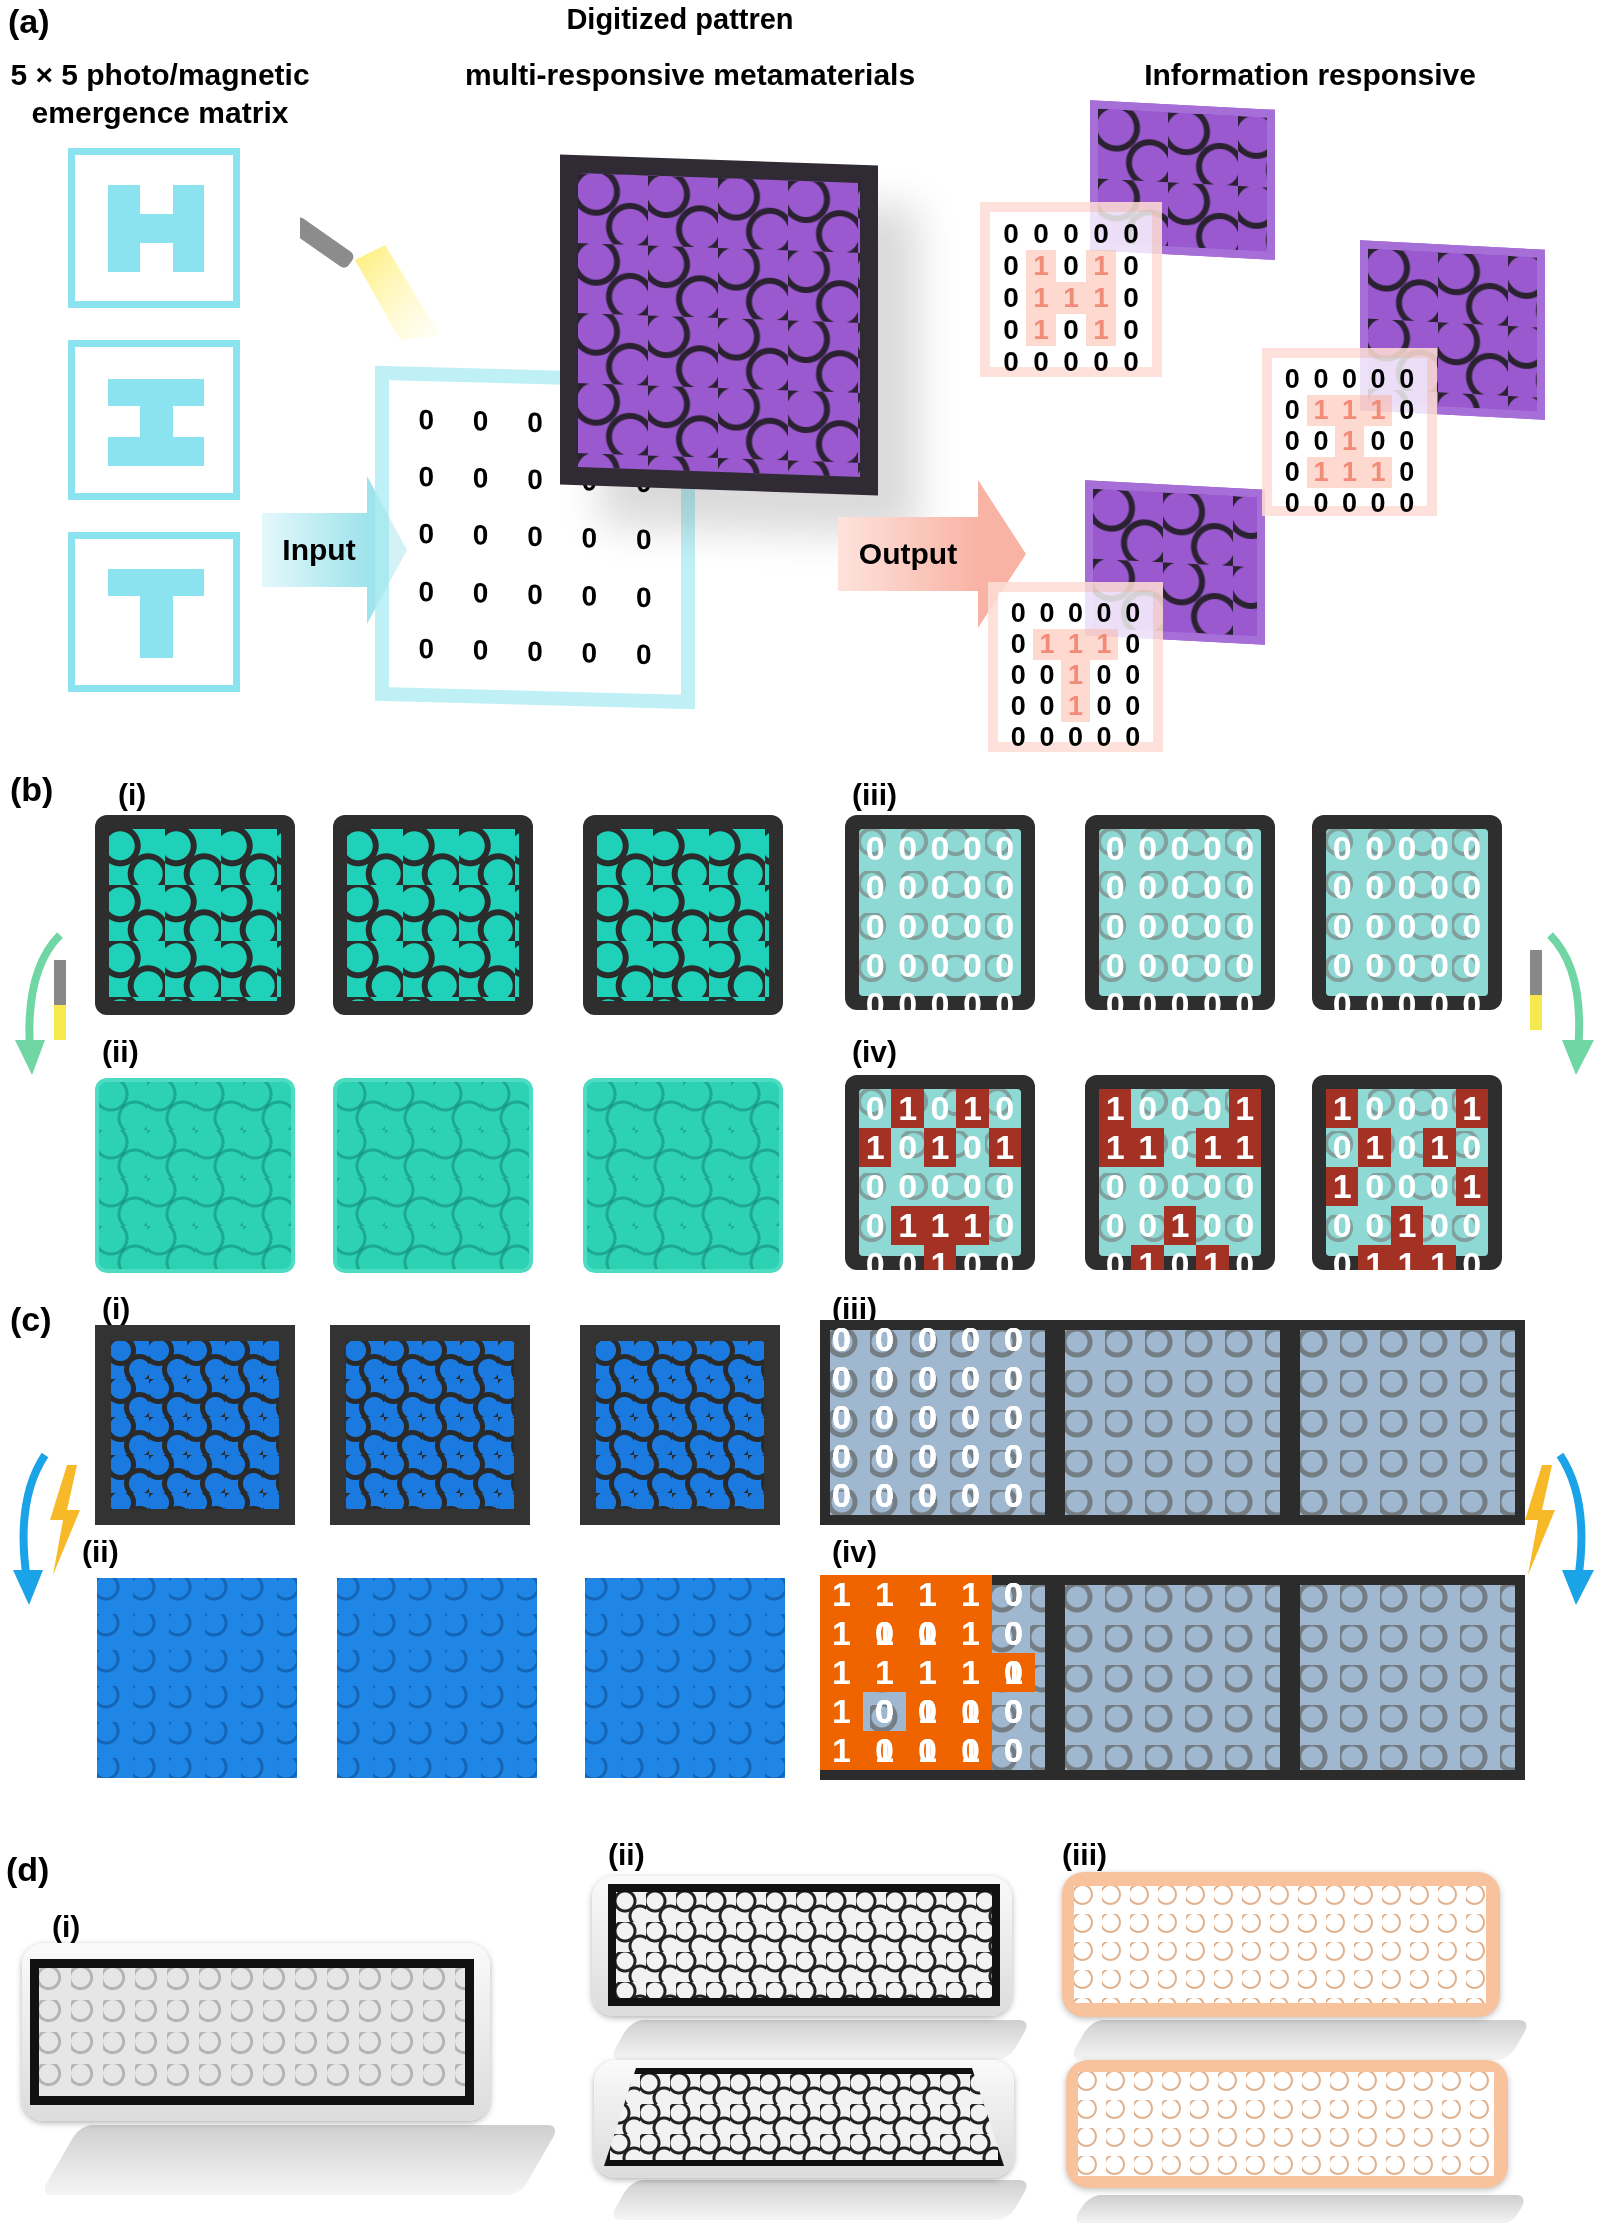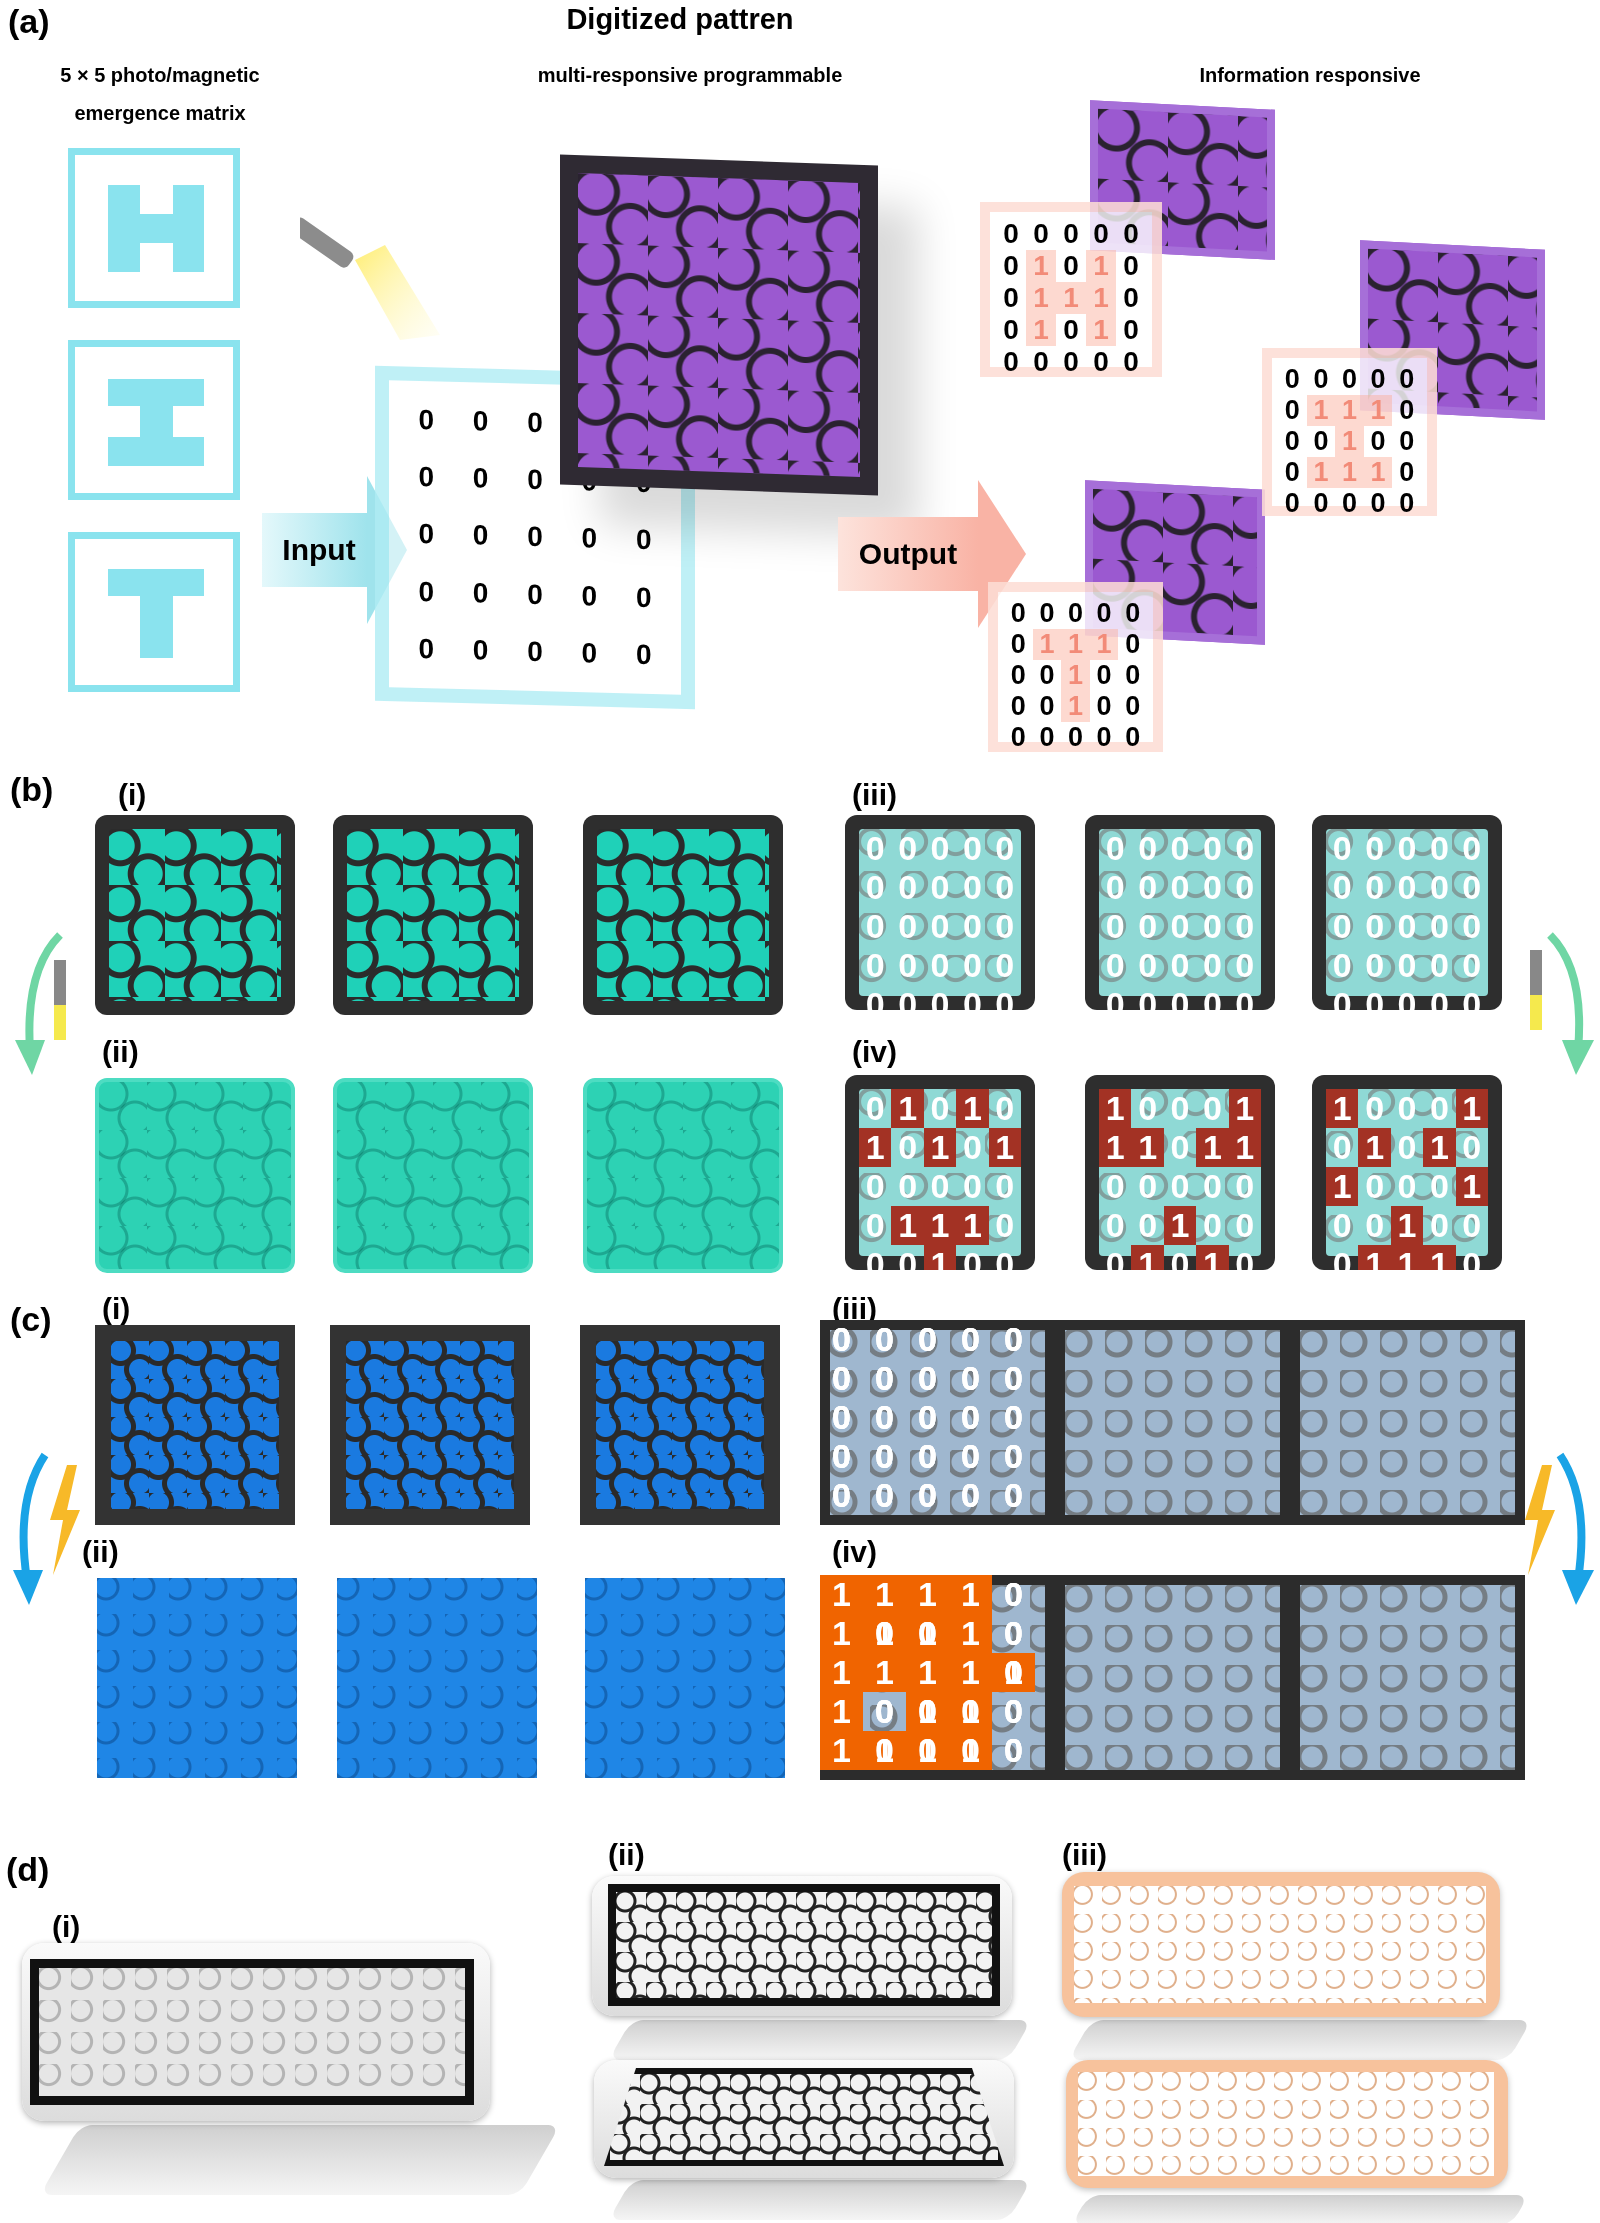--- a/index.html
+++ b/index.html
@@ -1,21 +1,21 @@
 <!DOCTYPE html>
 <html><head>
 <meta charset="utf-8">
 <style>
   * { box-sizing: border-box; margin: 0; padding: 0; }
   html, body { width: 1600px; height: 2223px; background: #ffffff; overflow: hidden; }
   body { position: relative; font-family: "Liberation Sans", "DejaVu Sans", sans-serif; color: #000; }
   .abs { position: absolute; }
   .panel-label { font-weight: bold; font-size: 34px; }
   .sub-label { font-weight: bold; font-size: 30px; }
-  .heading { font-weight: bold; font-size: 20px; text-align: center; line-height: 38px; }
+  .heading { font-weight: bold; font-size: 30px; text-align: center; line-height: 38px; }
 
   
   .letter-box { position: absolute; width: 172px; width: 172px; height: 160px; border: 7px solid #8ae3ee; background: #fff; }
   .letter-shape { position: absolute; background: #8ae3ee; }
 
   
   .arrow { position: absolute; display: flex; align-items: center; }
   .arrow .shaft { height: 74px; display: flex; align-items: center; justify-content: center; font-weight: bold; font-size: 30px; }
   .arrow .head { width: 0; height: 0; border-top: 74px solid transparent; border-bottom: 74px solid transparent; }
 
@@ -79,21 +79,21 @@
 <body>
 
 <div>
   <div class="abs panel-label" style="left:8px; top:2px;">(a)</div>
   <div class="abs heading" style="left:0px; top:56px; width:320px;">
     <div>5 × 5 photo/magnetic</div>
     <div>emergence matrix</div>
   </div>
   <div class="abs heading" style="left:460px; top:0px; width:440px; font-size:29px;">Digitized pattren</div>
   <div class="abs heading" style="left:400px; top:56px; width:580px;">
-    <div>multi-responsive programmable</div>
+    <div>multi-responsive metamaterials</div>
   </div>
   <div class="abs heading" style="left:1080px; top:56px; width:460px;">Information responsive</div>
 
   <div class="letter-box" style="left:68px; top:148px;">
     <div class="letter-shape" style="left:33px; top:30px; width:32px; height:87px;"></div>
     <div class="letter-shape" style="left:98px; top:30px; width:31px; height:87px;"></div>
     <div class="letter-shape" style="left:65px; top:59px; width:33px; height:29px;"></div>
   </div>
   <div class="letter-box" style="left:68px; top:340px;">
     <div class="letter-shape" style="left:33px; top:32px; width:96px; height:27px;"></div>

